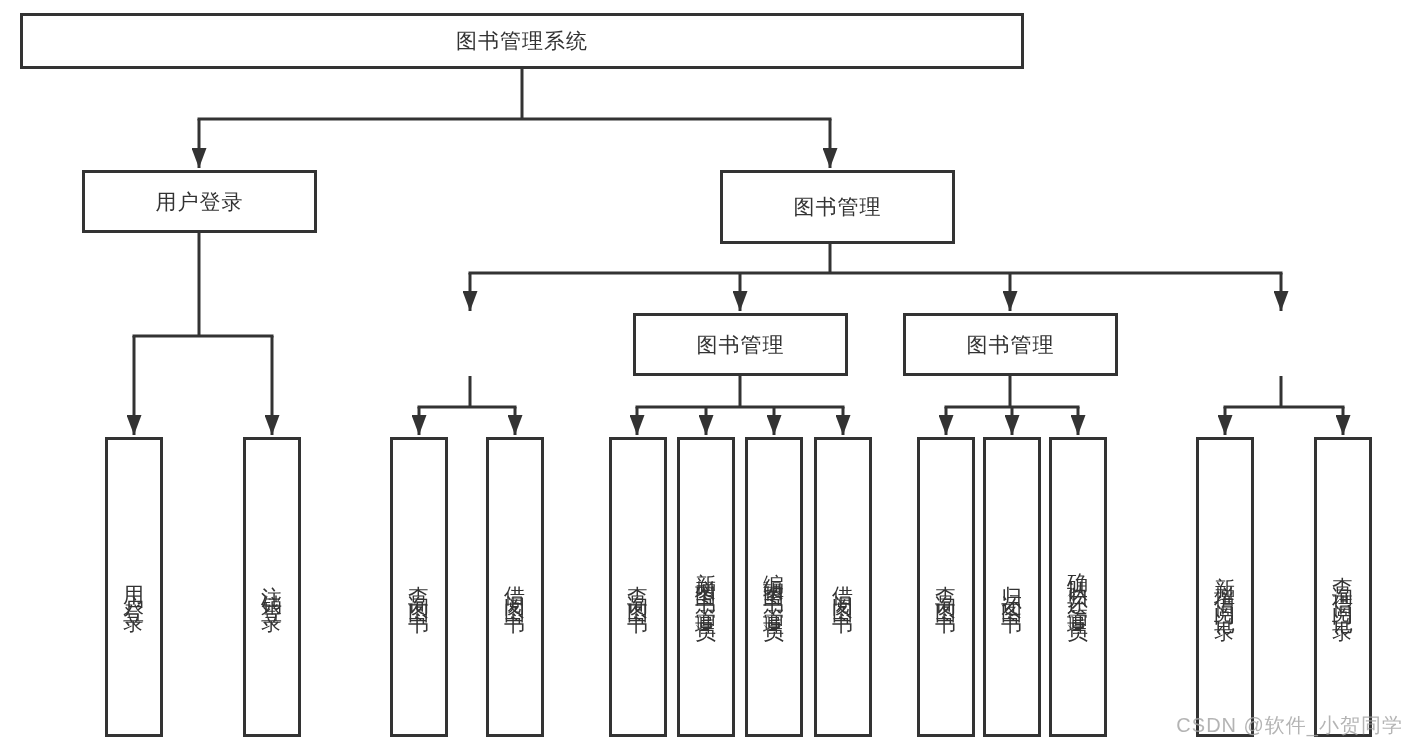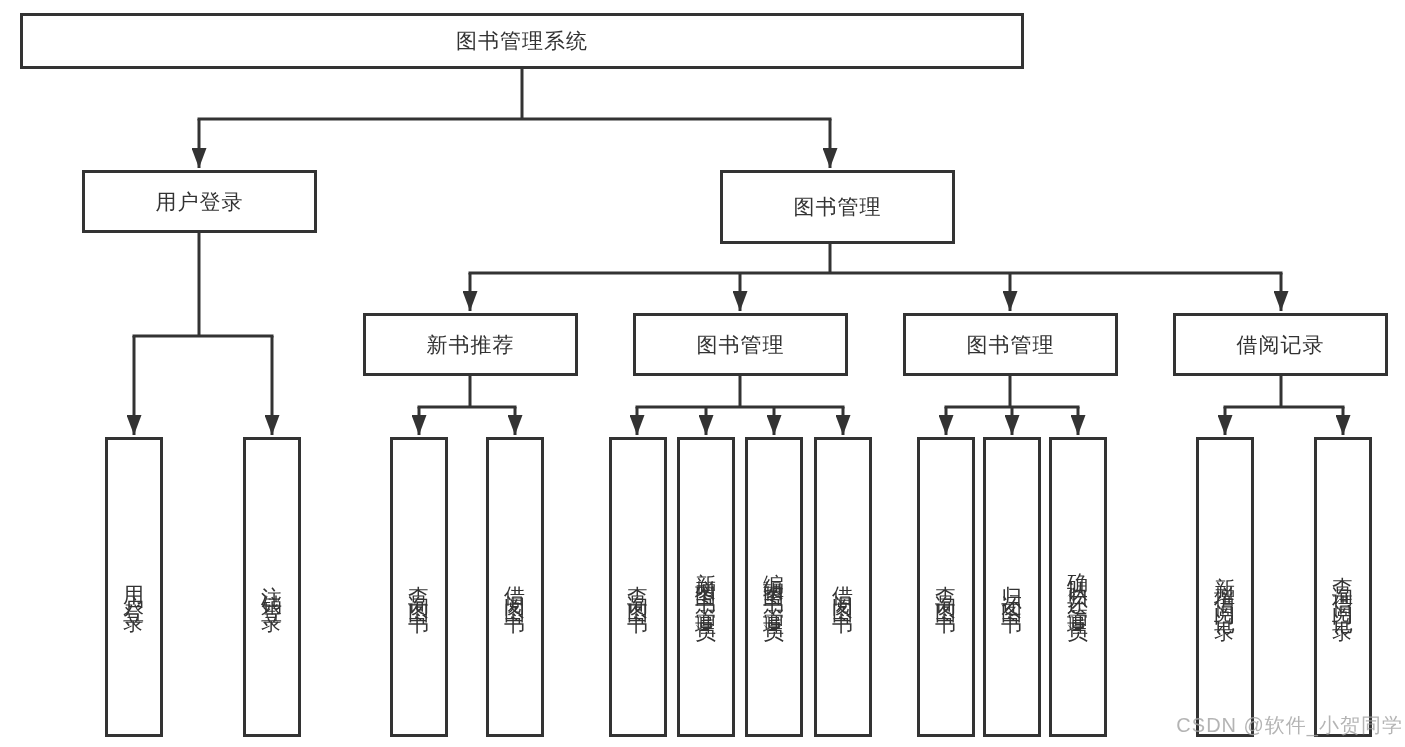--- a/index.html
+++ b/index.html
@@ -101,24 +101,22 @@
       <line x1="1225" y1="407" x2="1225" y2="435" marker-end="url(#arw)"></line>
       <line x1="1343" y1="407" x2="1343" y2="435" marker-end="url(#arw)"></line>
     </g>
   </svg>
 
   <div class="node h" style="left:20px;top:13px;width:1004px;height:56px">图书管理系统</div>
 
   <div class="node h" style="left:82px;top:170px;width:235px;height:63px">用户登录</div>
   <div class="node h" style="left:720px;top:170px;width:235px;height:74px">图书管理</div>
 
-  <div class="node h" style="left:363px;top:313px;width:215px;height:63px">新书推荐</div>
   <div class="node h" style="left:633px;top:313px;width:215px;height:63px">图书管理</div>
   <div class="node h" style="left:903px;top:313px;width:215px;height:63px">图书管理</div>
-  <div class="node h" style="left:1173px;top:313px;width:215px;height:63px">借阅记录</div>
 
   <div class="node v" style="left:105px;top:437px;width:58px;height:300px">用户登录</div>
   <div class="node v" style="left:243px;top:437px;width:58px;height:300px">注销登录</div>
 
   <div class="node v" style="left:390px;top:437px;width:58px;height:300px">查询图书</div>
   <div class="node v" style="left:486px;top:437px;width:58px;height:300px">借阅图书</div>
 
   <div class="node v" style="left:609px;top:437px;width:58px;height:300px">查询图书</div>
   <div class="node v tight" style="left:677px;top:437px;width:58px;height:300px">新增图书（管理员）</div>
   <div class="node v tight" style="left:745px;top:437px;width:58px;height:300px">编辑图书（管理员）</div>

